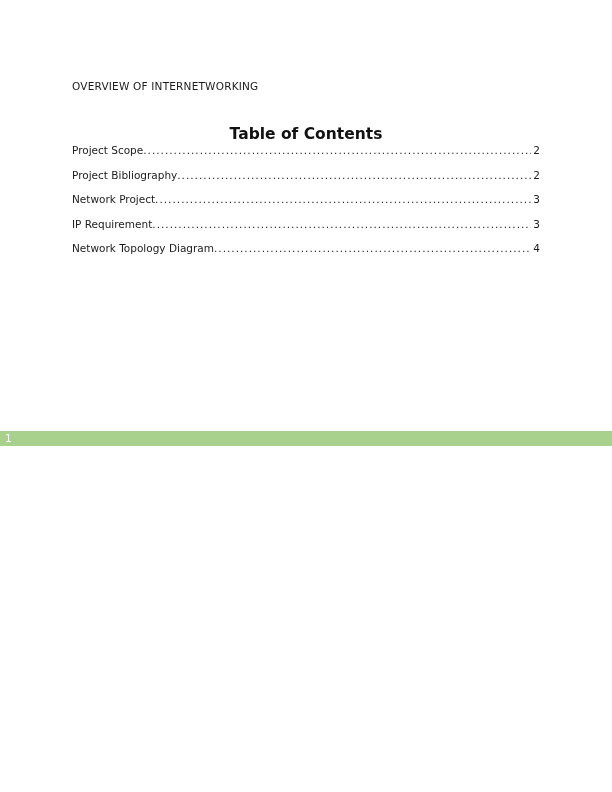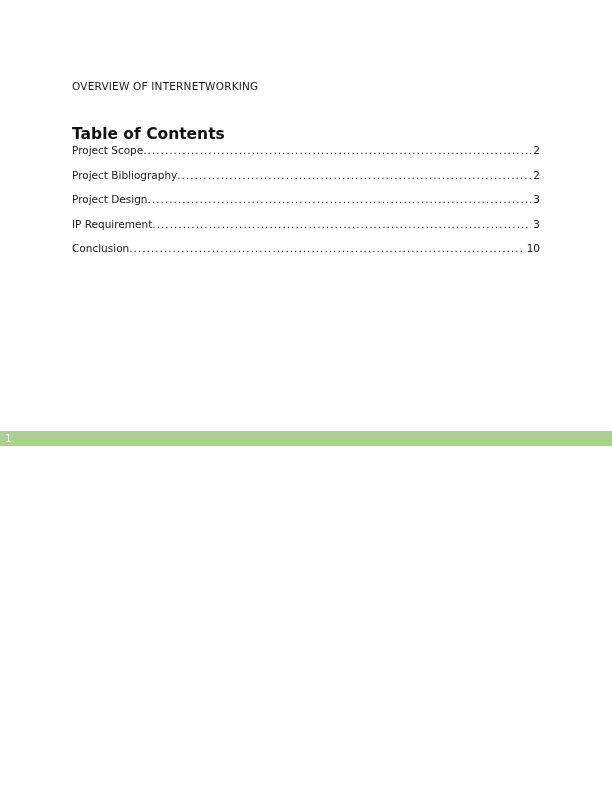--- a/index.html
+++ b/index.html
@@ -25,21 +25,21 @@
     font-size: 10.5px;
     line-height: 13px;
     letter-spacing: 0.2px;
     color: #1b1b1b;
   }
   .toc-title {
     position: absolute;
     left: 72px;
     top: 81px;
     width: 468px;
-    text-align: left;
+    text-align: center;
     font-size: 15.5px;
     font-weight: bold;
     line-height: 18px;
     color: #111111;
   }
   .toc-list {
     position: absolute;
     left: 72px;
     top: 100px;
     width: 468px;
@@ -103,37 +103,37 @@
       <span class="toc-page">2</span>
     </div>
 
     <div class="toc-row">
       <span class="toc-label">Project Bibliography</span>
       <span class="toc-leader"></span>
       <span class="toc-page">2</span>
     </div>
 
     <div class="toc-row">
-      <span class="toc-label">Project Design</span>
+      <span class="toc-label">Network Project</span>
       <span class="toc-leader"></span>
       <span class="toc-page">3</span>
     </div>
 
     <div class="toc-row">
       <span class="toc-label">IP Requirement</span>
       <span class="toc-leader"></span>
       <span class="toc-page">3</span>
     </div>
 
+    <div class="toc-row">
+      <span class="toc-label">Network Topology Diagram</span>
+      <span class="toc-leader"></span>
+      <span class="toc-page">4</span>
+    </div>
 
-    <div class="toc-row">
-      <span class="toc-label">Conclusion</span>
-      <span class="toc-leader"></span>
-      <span class="toc-page">10</span>
-    </div>
 
 
   </div>
 
   <div class="footer-bar" style="background: rgb(169, 209, 142);">
     <span class="footer-page-number" style="color: rgb(255, 255, 255);">1</span>
   </div>
 
 </div>
 

